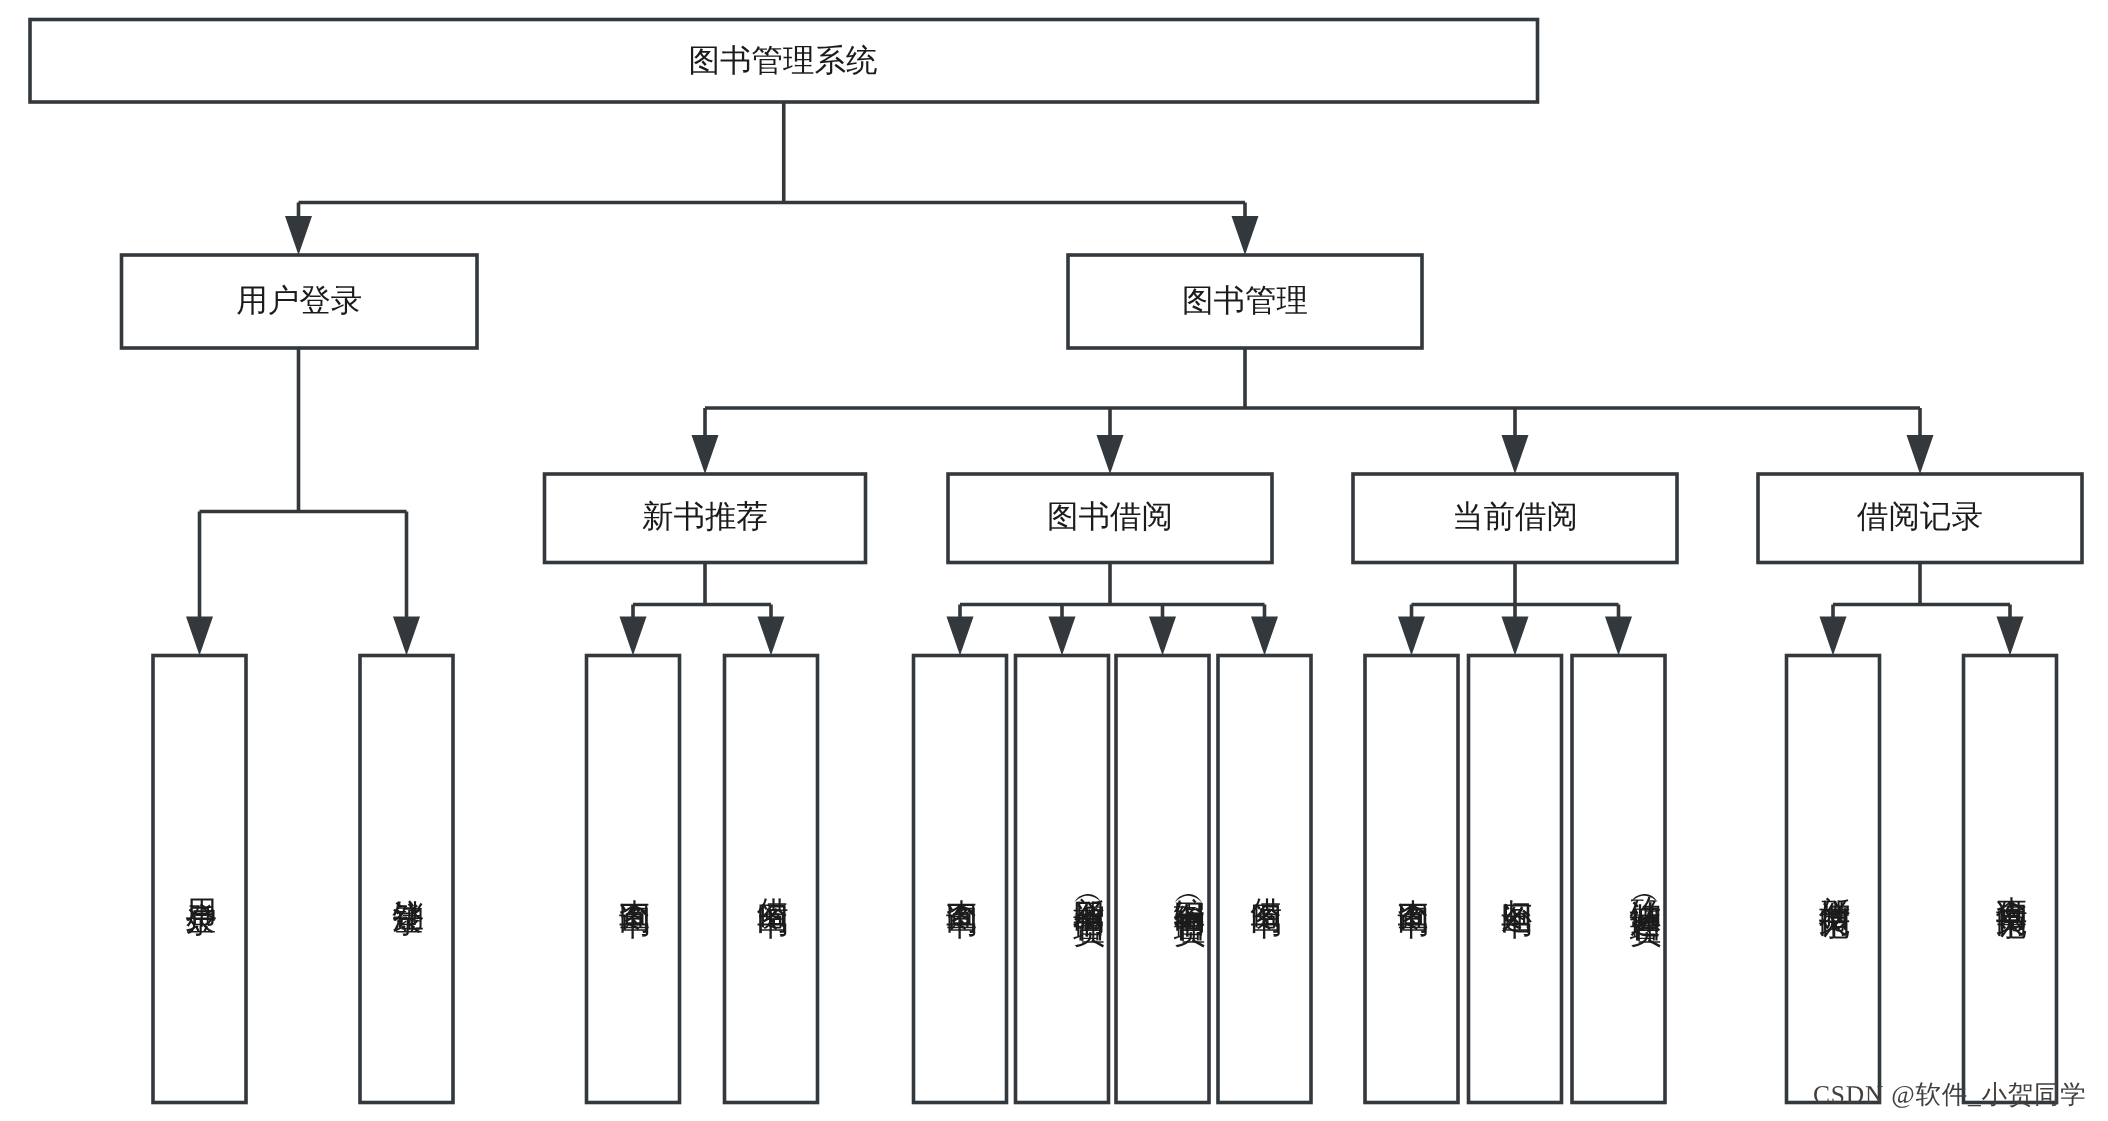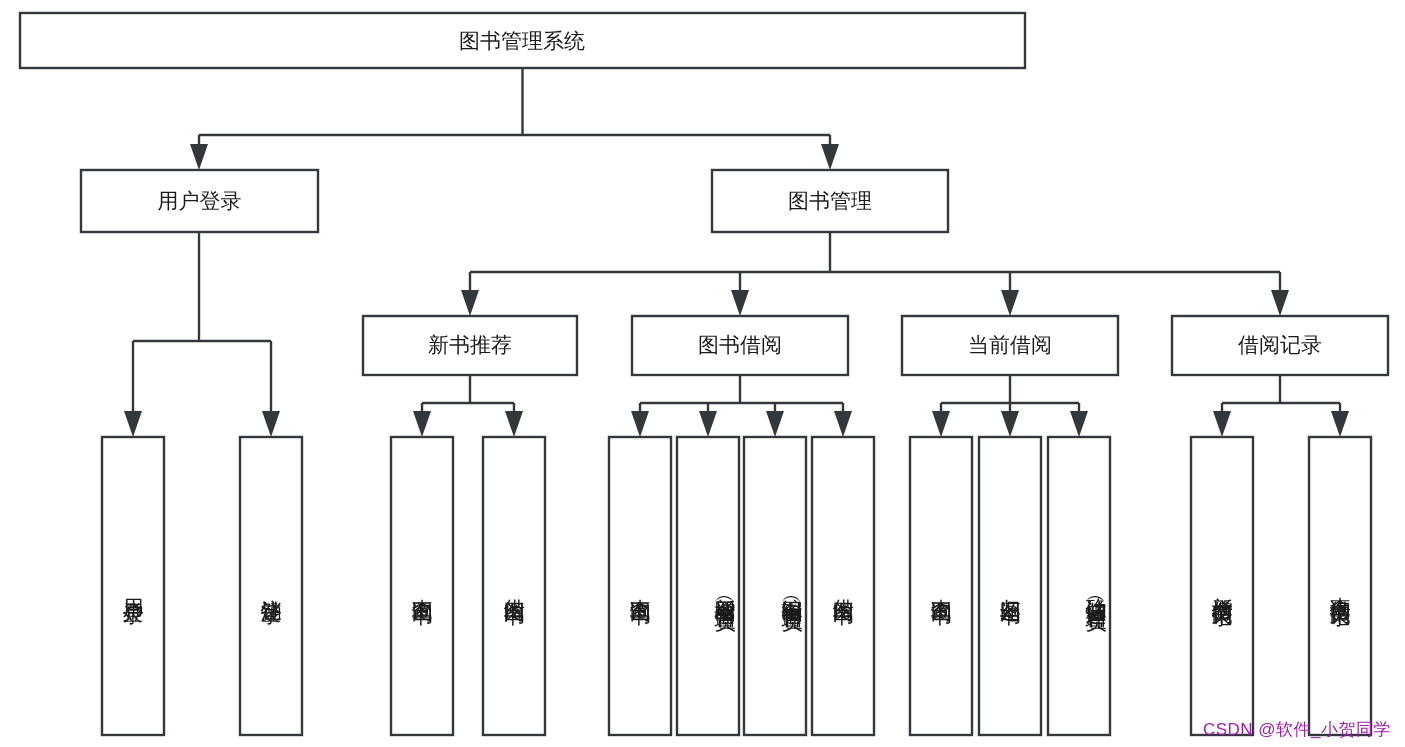--- a/index.html
+++ b/index.html
@@ -61,23 +61,23 @@
     line-height: 1.35;
     color: #1b1b1b;
     letter-spacing: 2px;
     white-space: nowrap;
     pointer-events: none;
   }
   .watermark {
     position: absolute;
     right: 14px;
     bottom: 6px;
-    font-family: Liberation Sans, sans-serif;
+    font-family: Liberation Serif, serif;
     font-size: 17px;
-    color: #a21caf;
+    color: #404040;
     letter-spacing: 0.5px;
     white-space: nowrap;
     margin-left: 44px;
   }
 </style>
 </head>
 <body>
 
 <div id="diagram-root">
 

